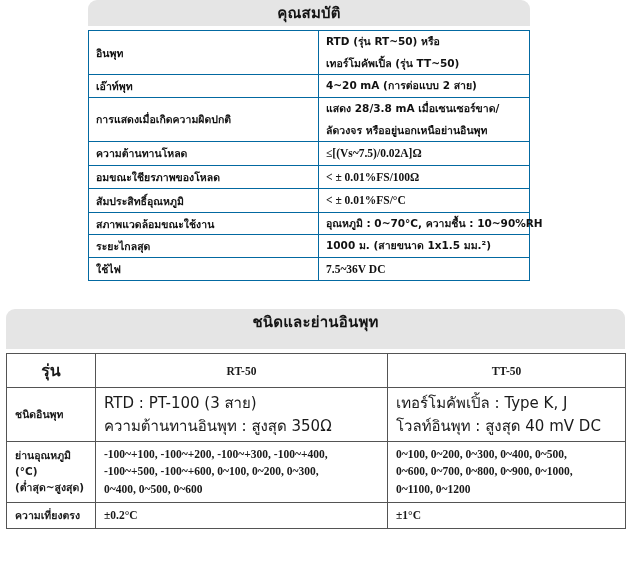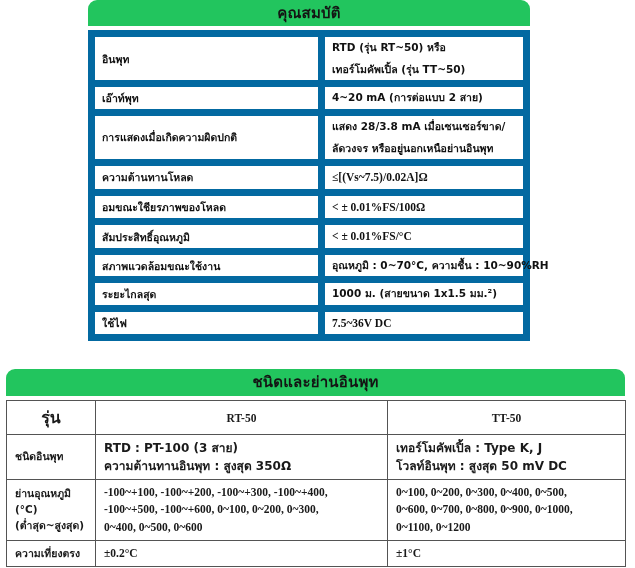--- a/index.html
+++ b/index.html
@@ -16,42 +16,42 @@
     overflow: hidden;
   }
 
   
   .section-one {
     width: 635px;
     padding-left: 88px;
     padding-right: 105px;
   }
   .banner {
-    background: #22c55e;
+    background: #e5e5e5;
     text-align: center;
     font-family: "DejaVu Sans", "Liberation Sans", sans-serif;
     font-weight: bold;
     font-size: 15px;
     color: #141414;
     letter-spacing: 0.2px;
   }
   .banner-one {
     height: 26px;
     line-height: 26px;
     border-radius: 9px 9px 0 0;
     margin-bottom: 4px;
   }
 
   table.spec {
     border-collapse: collapse;
     width: 100%;
     table-layout: fixed;
   }
   table.spec td {
-    border: 7px solid #0369a1;
+    border: 1px solid #0369a1;
     vertical-align: middle;
     padding: 3px 7px;
   }
   table.spec tr > td:first-child {
     width: 230px;
   }
   .lbl {
     font-family: "DejaVu Sans", "Liberation Sans", sans-serif;
     font-weight: bold;
     font-size: 10.5px;
@@ -74,21 +74,21 @@
   .val .line + .line { margin-top: 7px; }
 
   
   .section-two {
     width: 635px;
     margin-top: 14px;
     padding-left: 6px;
     padding-right: 10px;
   }
   .banner-two {
-    height: 27px;
+    height: 40px;
     line-height: 27px;
     border-radius: 9px 9px 0 0;
     margin-bottom: 4px;
     margin-top: 28px;
   }
   table.models {
     border-collapse: collapse;
     width: 100%;
     table-layout: fixed;
   }
@@ -120,22 +120,22 @@
     line-height: 1.5;
   }
   .m-val {
     font-family: "Liberation Serif", "DejaVu Serif", serif;
     font-weight: bold;
     font-size: 11.5px;
     line-height: 1.5;
   }
   .m-val .thai {
     font-family: "DejaVu Sans", "Liberation Sans", sans-serif;
-    font-size: 12px;
-    font-weight: bold;
+    font-size: 15px;
+    font-weight: normal;
   }
   .m-val .line { display: block; white-space: nowrap; }
   .m-val .line + .line { }
   .m-lbl .line { display: block; }
 </style>
 </head>
 <body>
 
 <div class="section-one">
 
@@ -237,21 +237,21 @@
       <tr>
         <td class="m-lbl">
           <span class="line">ชนิดอินพุท</span>
         </td>
         <td class="m-val">
           <span class="line thai">RTD : PT-100 (3 สาย)</span>
           <span class="line thai">ความต้านทานอินพุท : สูงสุด 350Ω</span>
         </td>
         <td class="m-val">
           <span class="line thai">เทอร์โมคัพเปิ้ล : Type K, J</span>
-          <span class="line thai">โวลท์อินพุท : สูงสุด 50 mV DC</span>
+          <span class="line thai">โวลท์อินพุท : สูงสุด 40 mV DC</span>
         </td>
       </tr>
 
       <tr>
         <td class="m-lbl">
           <span class="line">ย่านอุณหภูมิ (°C)</span>
           <span class="line">(ต่ำสุด~สูงสุด)</span>
         </td>
         <td class="m-val">
           <span class="line">-100~+100, -100~+200, -100~+300, -100~+400,</span>

